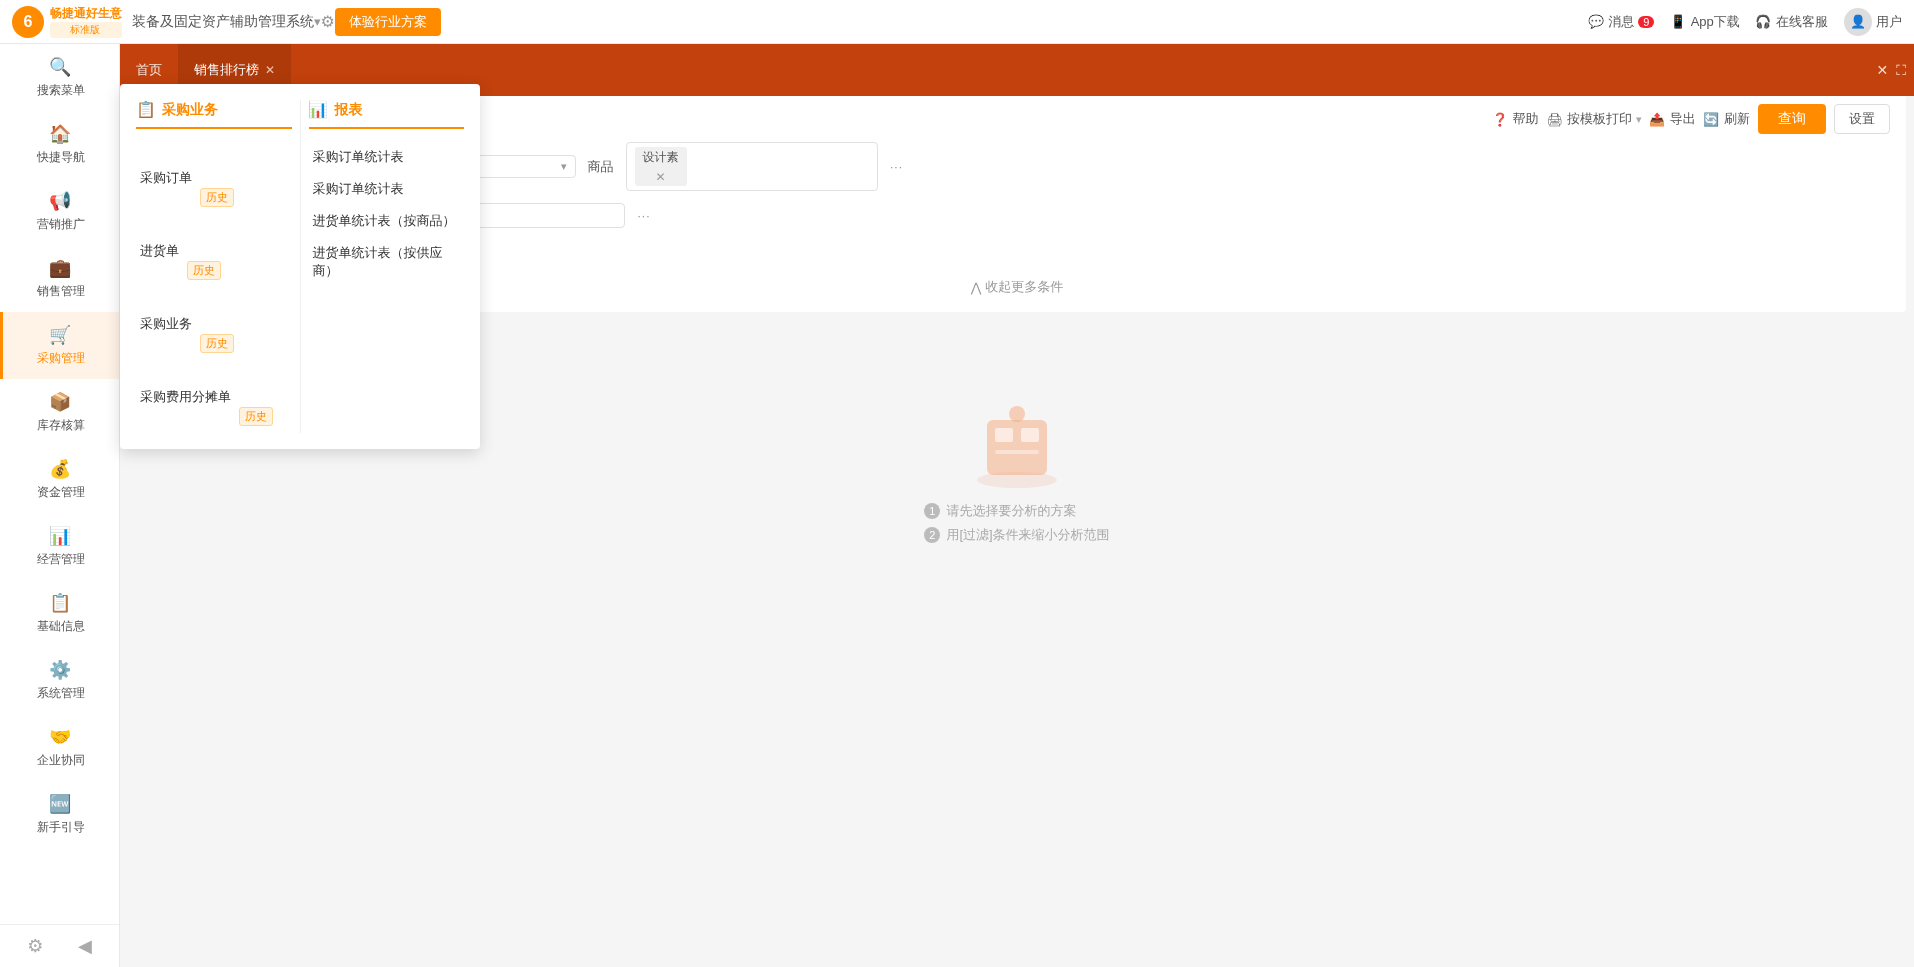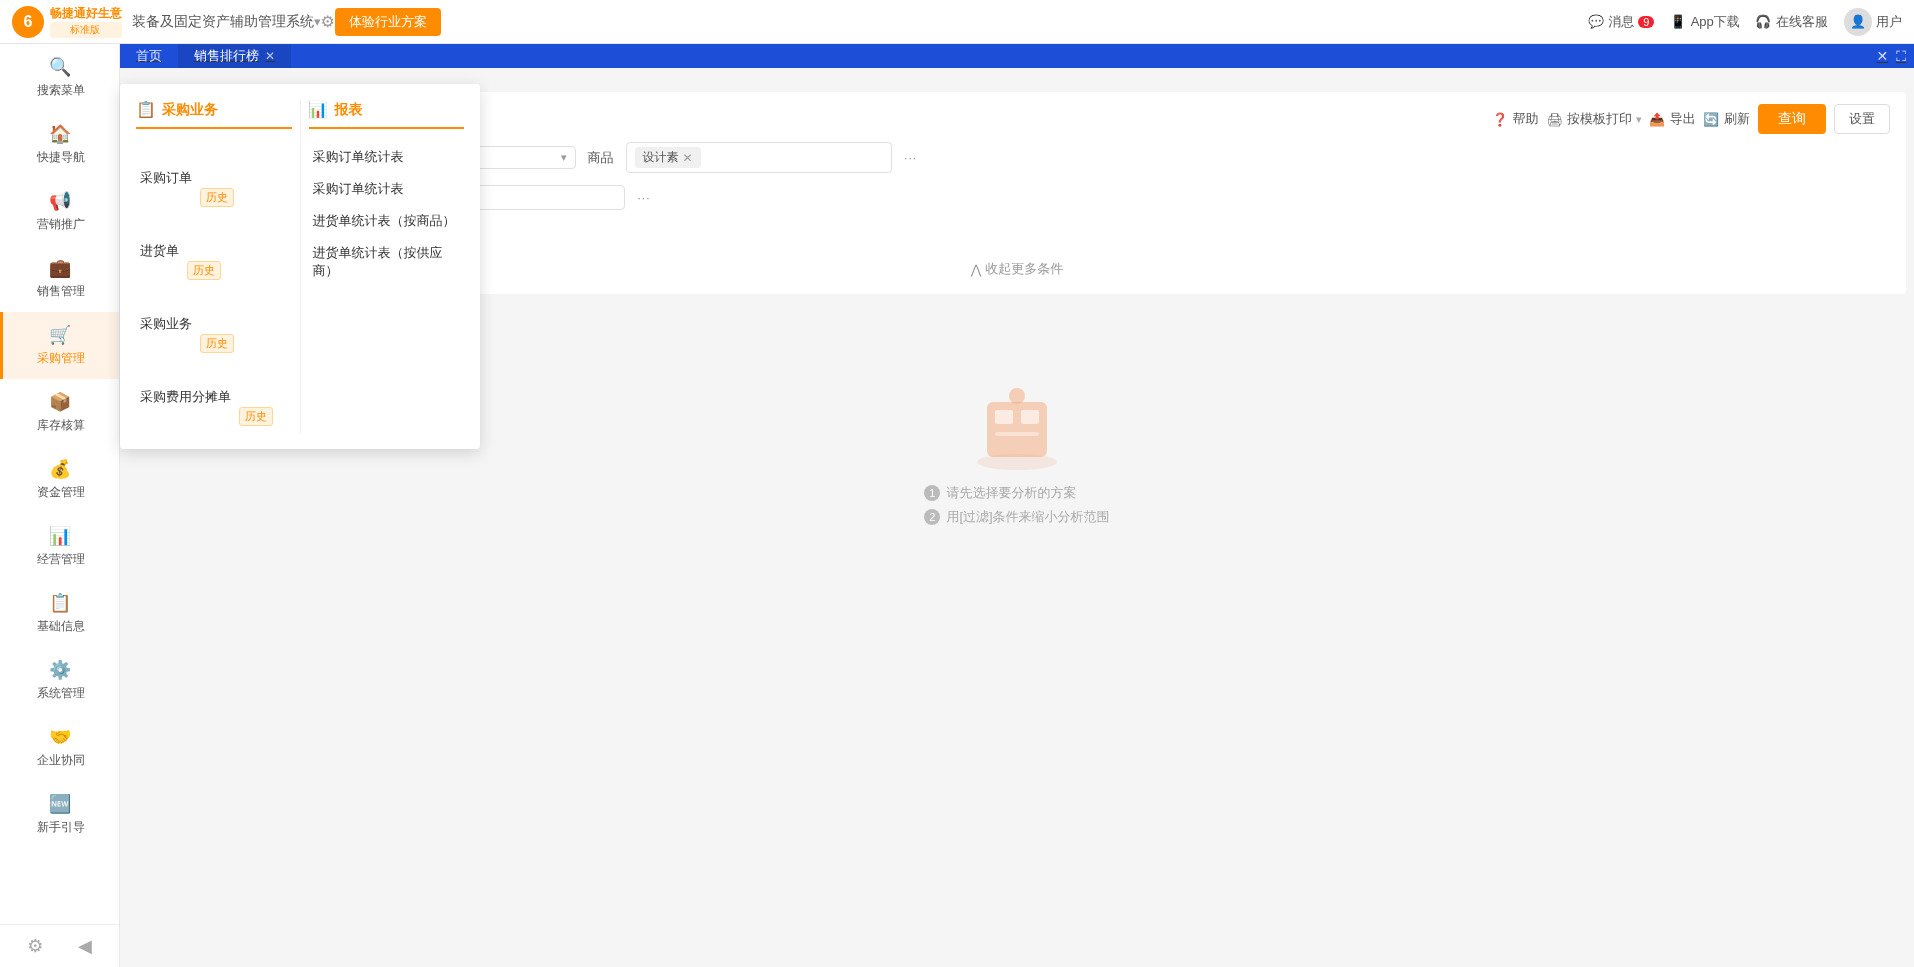--- a/index.html
+++ b/index.html
@@ -32,22 +32,22 @@
       display: flex; flex-direction: column; align-items: center; justify-content: center;
       padding: 12px 8px; cursor: pointer; color: #555; font-size: 12px; gap: 4px;
       border-left: 3px solid transparent;
     }
     .sidebar-item.active { background: #fff3e8; color: #ff8c00; border-left-color: #ff8c00; }
     .sidebar-icon { font-size: 18px; }
     .sidebar-bottom { position: absolute; bottom: 0; left: 0; right: 0; display: flex; align-items: center; justify-content: space-around; padding: 10px; border-top: 1px solid #eee; }
 
     
     .tab-bar {
-      position: fixed; top: 44px; left: 120px; right: 0; height: 24px;
-      background: #1d4ed8; display: flex; align-items: stretch; z-index: 40; text-decoration: underline;
+      position: fixed; top: 44px; left: 120px; right: 0; height: 52px;
+      background: #c2410c; display: flex; align-items: stretch; z-index: 40;
     }
     .tab-item {
       display: flex; align-items: center; padding: 0 16px; cursor: pointer;
       color: rgba(255,255,255,0.85); font-size: 13px; gap: 6px; white-space: nowrap;
     }
     .tab-item.active { background: rgba(0,0,0,0.1); color: #fff; }
     .tab-close { font-size: 12px; color: rgba(255,255,255,0.7); }
     .tab-controls { margin-left: auto; display: flex; align-items: center; padding: 0 8px; gap: 8px; }
     .tab-ctrl-btn { color: rgba(255,255,255,0.8); cursor: pointer; font-size: 14px; }
 
@@ -67,21 +67,21 @@
     .toolbar-btn { display: flex; align-items: center; gap: 4px; color: #555; cursor: pointer; font-size: 13px; }
     .query-btn { background: #ff8c00; color: #fff; border: none; padding: 6px 20px; border-radius: 4px; cursor: pointer; font-size: 14px; }
     .setting-btn { background: #fff; color: #555; border: 1px solid #ddd; padding: 5px 14px; border-radius: 4px; cursor: pointer; font-size: 13px; }
     .filter-field {
       display: flex; align-items: center; gap: 6px; border: 1px solid #e0e0e0;
       border-radius: 4px; padding: 4px 8px; min-width: 160px; background: #fff;
     }
     .filter-field input { border: none; outline: none; font-size: 13px; flex: 1; min-width: 80px; }
     .filter-date-range { display: flex; align-items: center; gap: 4px; font-size: 13px; color: #555; }
     .date-link { color: #1abc9c; cursor: pointer; font-size: 12px; }
-    .tag-item { background: #f0f0f0; border-radius: 3px; padding: 2px 8px; display: flex; align-items: center; gap: 4px; font-size: 12px; color: #555; }
+    .tag-item { background: #f0f0f0; border-radius: 3px; padding: 2px 8px; display: flex; align-items: center; gap: 4px; font-size: 12px; color: #555; flex-direction: column; }
     .tag-close { cursor: pointer; color: #999; }
     .collapse-btn { display: flex; align-items: center; gap: 4px; color: #999; cursor: pointer; font-size: 13px; justify-content: center; padding: 4px; }
     .ellipsis-btn { color: #999; cursor: pointer; }
     .select-field {
       display: flex; align-items: center; gap: 4px; border: 1px solid #e0e0e0;
       border-radius: 4px; padding: 4px 8px; min-width: 140px; cursor: pointer; background: #fff;
     }
     .select-arrow { color: #999; font-size: 11px; }
 
     

